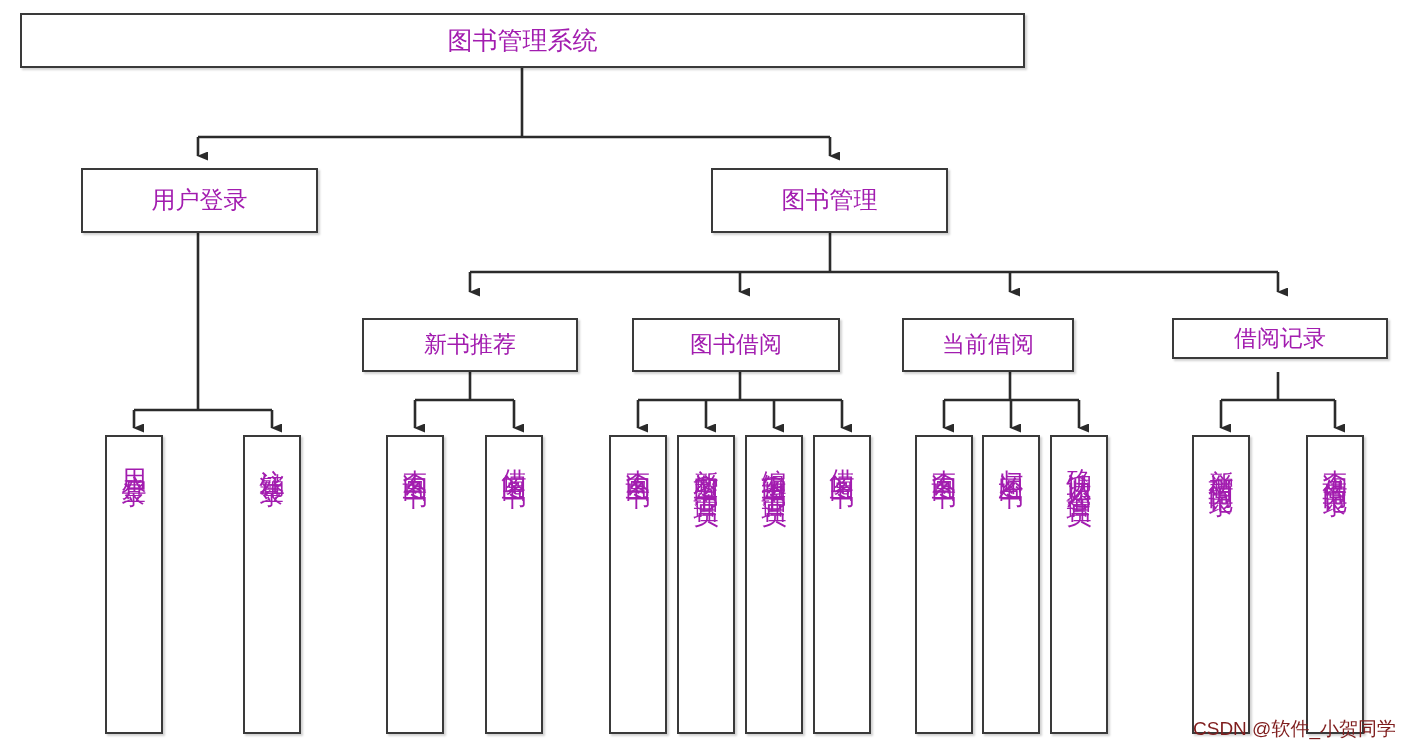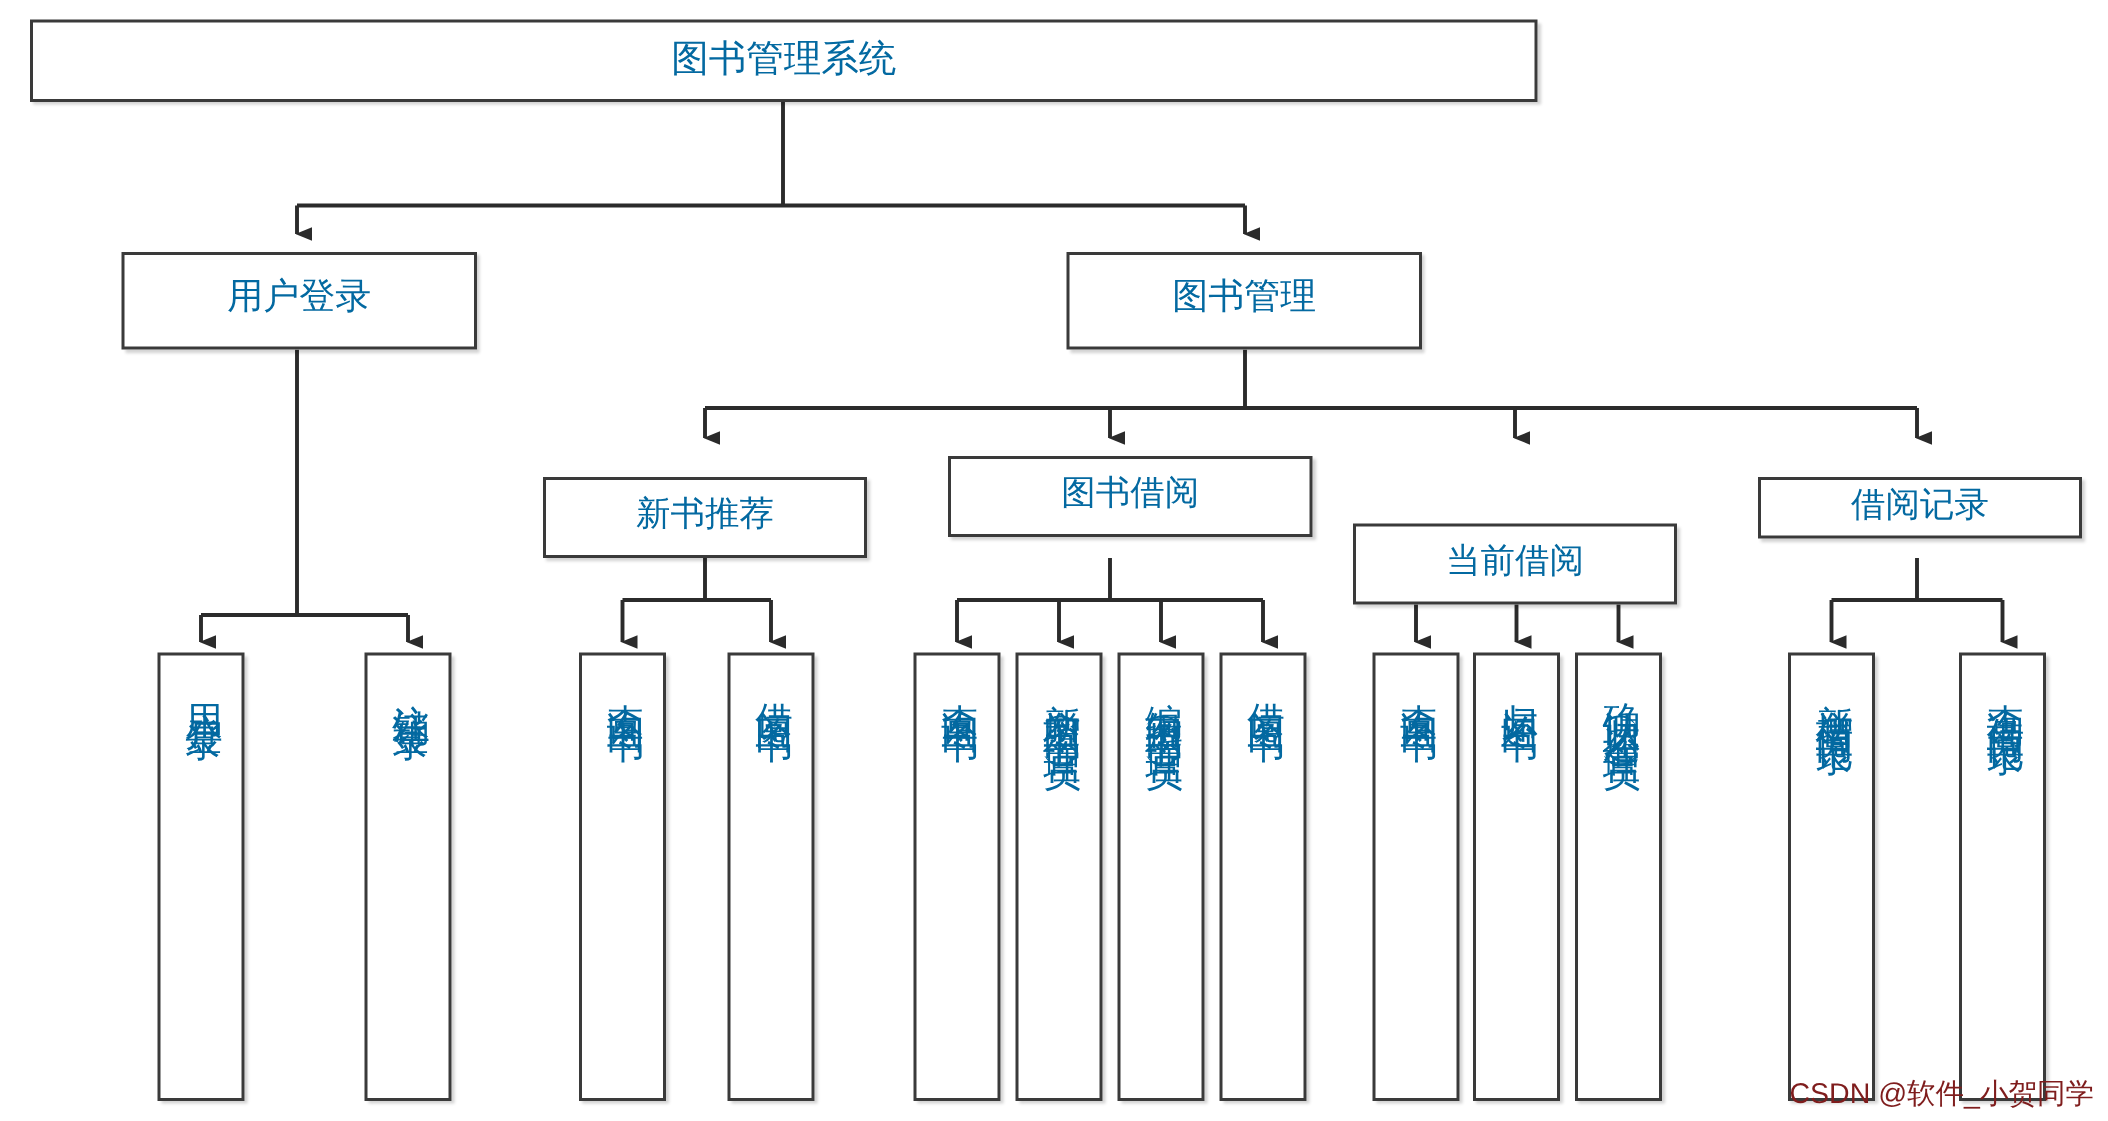--- a/index.html
+++ b/index.html
@@ -30,22 +30,22 @@
     box-sizing: border-box;
     background: #ffffff;
     border: 2.5px solid #3a3a3a;
     box-shadow: 2px 2px 2px rgba(0,0,0,0.18);
     display: flex;
     align-items: center;
     justify-content: center;
     color: #2b2b2b;
   }
   .node-label {
-    font-family: Liberation Mono, monospace;
-    color: #0369a1;
+    font-family: Liberation Sans, sans-serif;
+    color: #a21caf;
     line-height: 1.18;
     white-space: pre;
     text-align: center;
   }
   
   .level-root .node-label { font-size: 25px; }
   .level-1 .node-label { font-size: 24px; }
   .level-2 .node-label { font-size: 23px; }
   
   .leaf-box {
@@ -136,25 +136,25 @@
   </div>
 
   <div class="node-box level-2" style="left:362px; top:318px; width:216px; height:54px;">
     <span class="node-label">新书推荐</span>
   </div>
 
   <div class="node-box level-1" style="left:711px; top:168px; width:237px; height:65px;">
     <span class="node-label">图书管理</span>
   </div>
 
-  <div class="node-box level-2" style="left:632px; top:304px; width:243px; height:54px;">
+  <div class="node-box level-2" style="left:632px; top:318px; width:208px; height:54px;">
     <span class="node-label">图书借阅</span>
   </div>
 
-  <div class="node-box level-2" style="left:902px; top:318px; width:216px; height:54px;margin-top:31px;">
+  <div class="node-box level-2" style="left:902px; top:318px; width:172px; height:54px;">
     <span class="node-label">当前借阅</span>
   </div>
 
   <div class="node-box level-2" style="left:1172px; top:318px; width:216px; height:41px;">
     <span class="node-label">借阅记录</span>
   </div>
 
   <div class="node-box leaf-box" style="left:105px; top:435px; width:58px; height:299px;">
     <span class="node-label">用户登录</span>
   </div>

